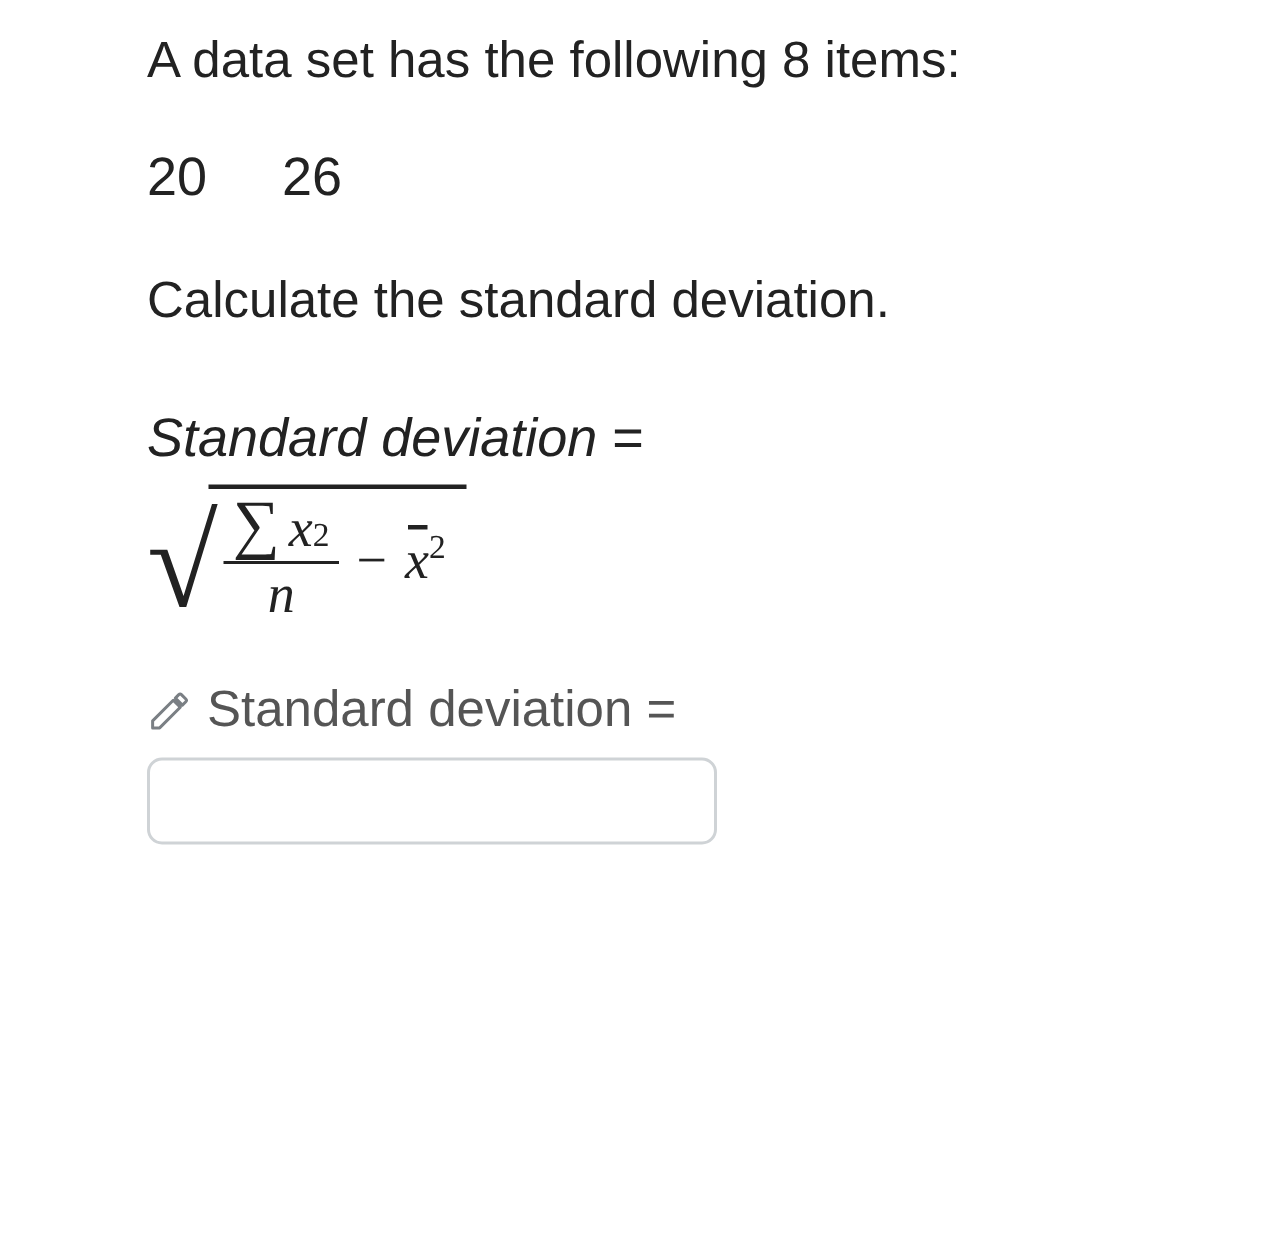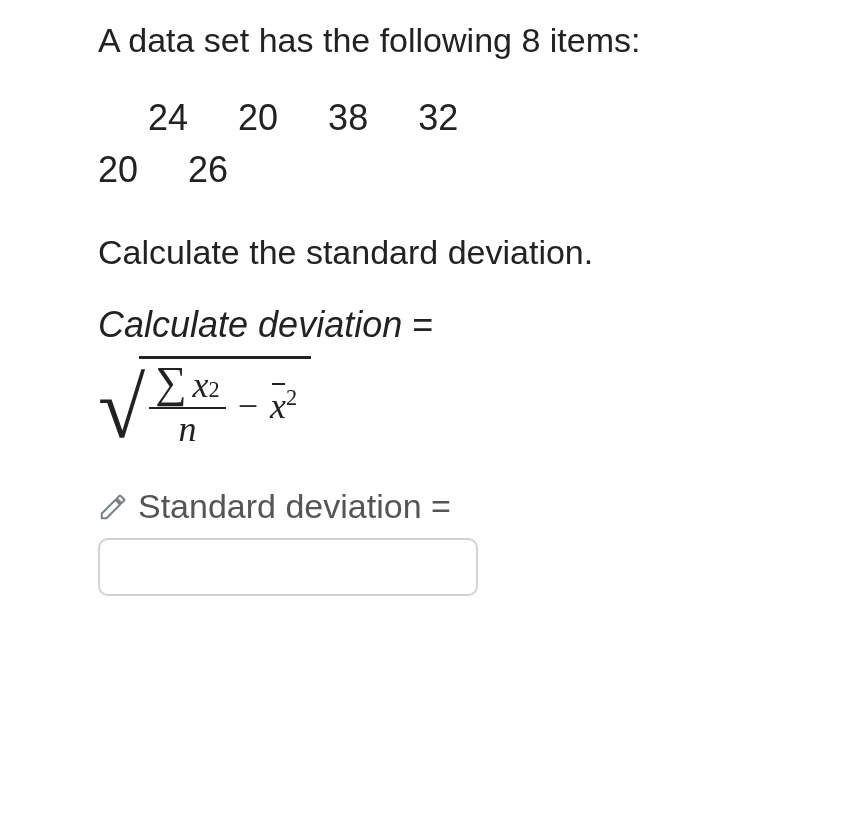--- a/index.html
+++ b/index.html
@@ -22,21 +22,21 @@
   }
   .data-block {
     margin: 0 0 34px 0;
     font-size: 36px;
     line-height: 1.45;
   }
   .data-line {
     white-space: pre;
   }
   .instruction {
-    margin-bottom: 25px;
+    margin-bottom: 44px;
   }
   .formula-block {
     margin-bottom: 30px;
   }
   .formula-label {
     font-style: italic;
     font-size: 36px;
     display: inline;
   }
   .eq {
@@ -138,28 +138,27 @@
   }
 </style>
 </head>
 <body>
 
 <div class="page">
 
   <div class="intro">A data set has the following 8 items:</div>
 
   <div class="data-block">
-    <div class="data-line">     24     20     38     32</div>
     <div class="data-line">20     26</div>
   </div>
 
   <div class="instruction">Calculate the standard deviation.</div>
 
   <div class="formula-block">
-    <span class="formula-label">Calculate deviation</span><span class="eq"> </span><span class="eq">=</span>
+    <span class="formula-label">Standard deviation</span><span class="eq"> </span><span class="eq">=</span>
 
     <div class="formula">
       <span class="surd">√</span>
       <span class="under-root">
         <span class="fraction">
           <span class="num">
             <span class="sigma">∑</span>
             <span class="mathit">x</span>
               <span class="sup">2</span>
           </span>

